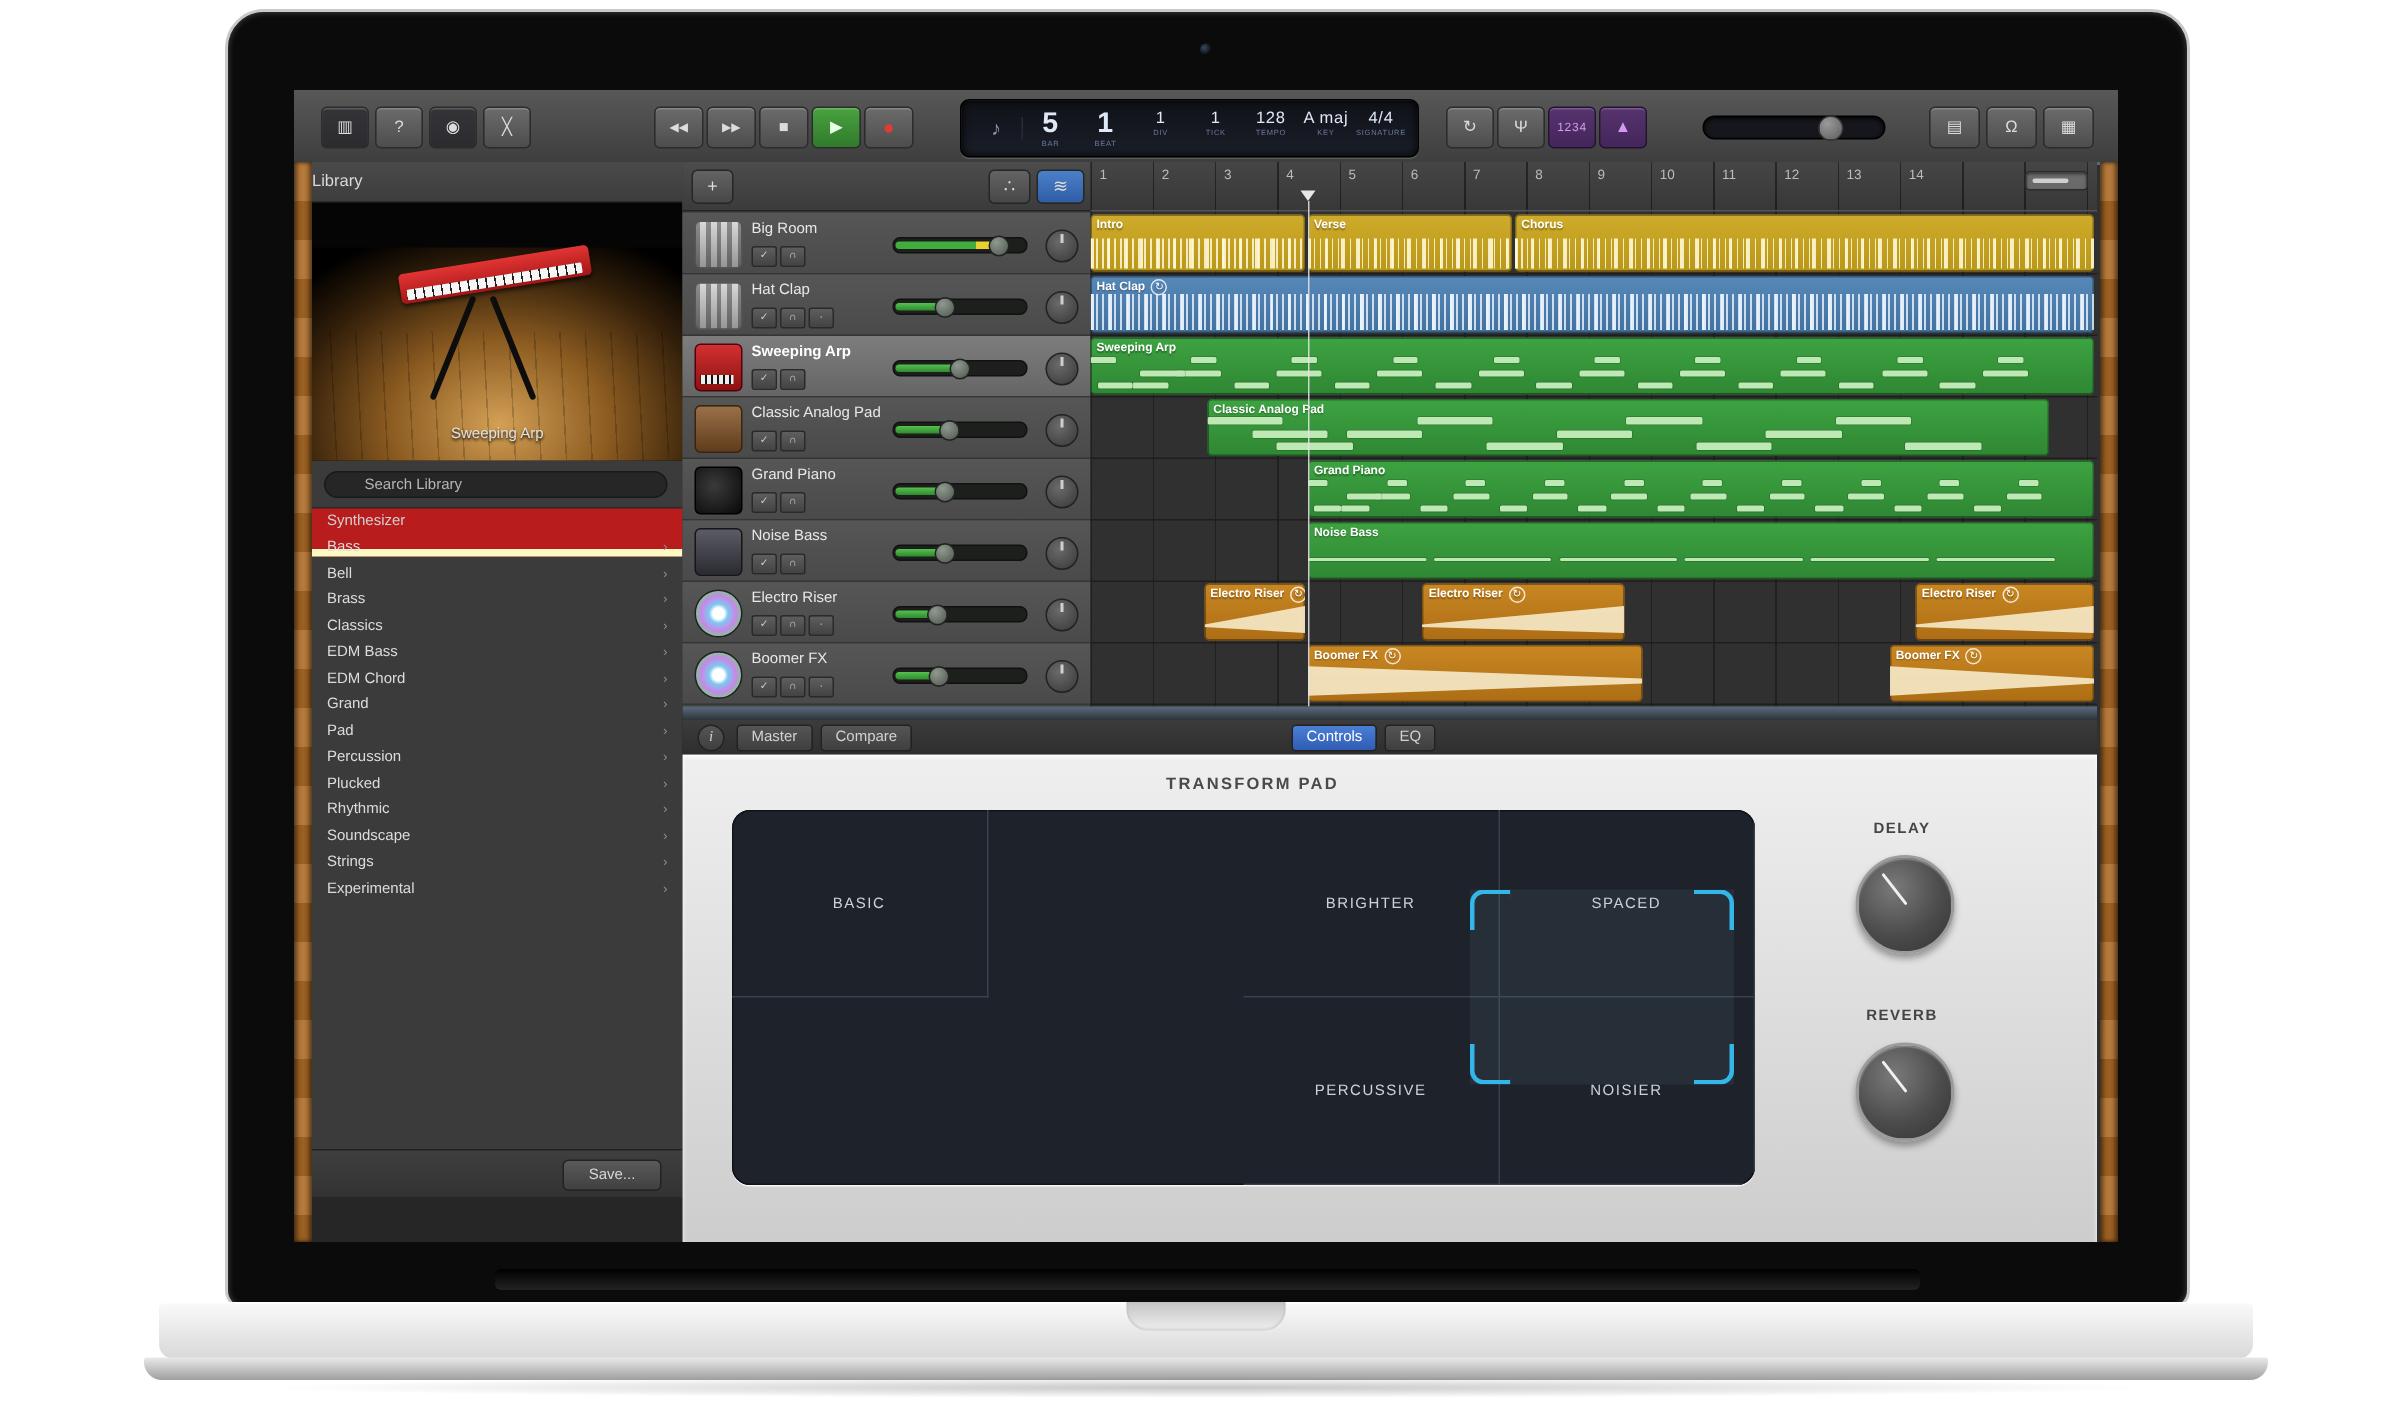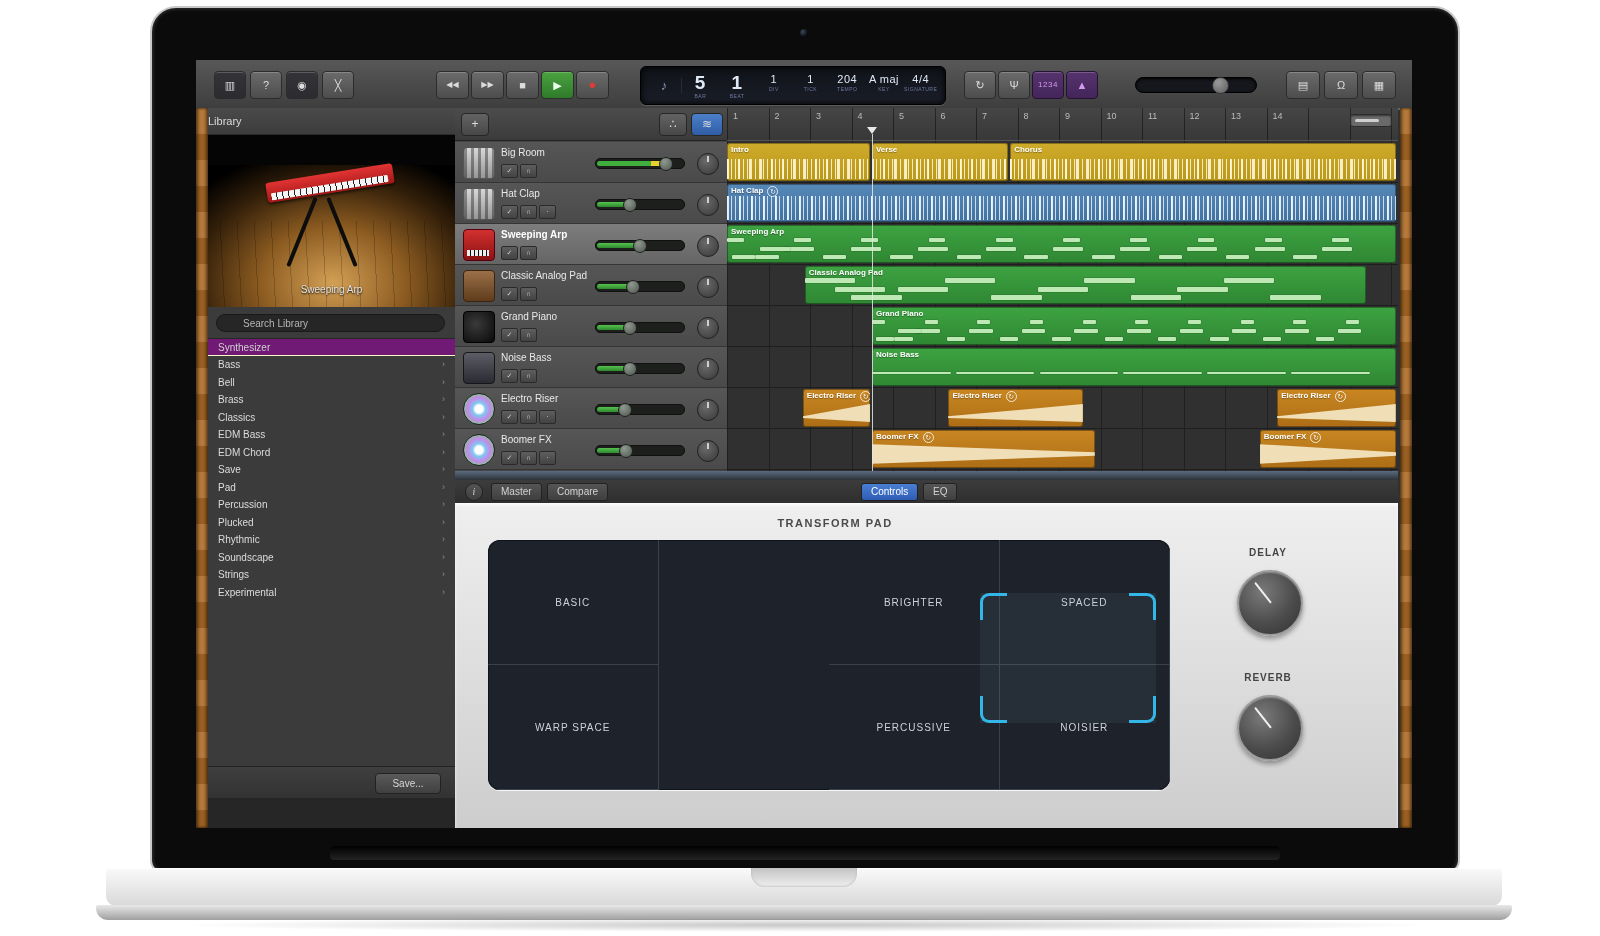--- a/index.html
+++ b/index.html
@@ -65,22 +65,22 @@
   .kb-keys{position:absolute;left:4px;bottom:2px;width:118px;height:7px;background:
     repeating-linear-gradient(90deg,#f5f5f5 0 5px,#222 5px 6px);border-radius:1px;}
   .stand-a,.stand-b{position:absolute;left:92px;top:60px;width:4px;height:74px;background:#0d0d0d;border-radius:2px;}
   .stand-a{transform:rotate(22deg);} .stand-b{left:132px;transform:rotate(-22deg);}
   .lib-caption{position:absolute;left:0;top:176px;width:247px;text-align:center;color:#e2e2e2;font-size:10px;
     text-shadow:0 1px 2px #000;}
   .search{position:absolute;left:8px;top:206px;width:229px;height:18px;border-radius:9px;background:#262626;
     border:1px solid #191919;color:#b5b5b5;font-size:10px;line-height:18px;padding-left:26px;box-sizing:border-box;}
   .mag{position:absolute;left:14px;top:210px;width:7px;height:7px;border:1.5px solid #9a9a9a;border-radius:50%;}
   .mag::after{content:"";position:absolute;left:6px;top:6px;width:4px;height:1.5px;background:#9a9a9a;transform:rotate(45deg);}
-  .cat-header{position:absolute;left:0;top:230px;width:247px;height:18px;line-height:17px;background:#701a75;
-    border-top:1px solid #262626;border-bottom:1px solid #fef9c3;color:#cfcfcf;font-size:10px;padding-left:10px;box-sizing:border-box;}
+  .cat-header{position:absolute;left:0;top:230px;width:247px;height:33px;line-height:17px;background:#b91c1c;
+    border-top:1px solid #262626;border-bottom:5px solid #fef9c3;color:#cfcfcf;font-size:10px;padding-left:10px;box-sizing:border-box;}
   .lib-list{position:absolute;left:0;top:248px;width:247px;}
   .lib-item{height:17.5px;line-height:17.5px;color:#dcdcdc;font-size:10px;padding:0 10px;display:flex;justify-content:space-between;}
   .lib-item .arr{color:#8f8f8f;font-size:9px;}
   .lib-footer{position:absolute;left:0;top:658px;width:247px;height:32px;background:linear-gradient(#3f3f3f,#323232);
     border-top:1px solid #222;}
   .save-btn{position:absolute;right:14px;top:6px;width:64px;height:19px;border-radius:4px;border:1px solid #222;
     background:linear-gradient(#5a5a5a,#404040);color:#d6d6d6;font-size:10px;line-height:19px;text-align:center;}
   .lib-bottom{position:absolute;left:0;top:690px;width:247px;height:30px;background:#262626;}
   
   .tracks-panel{position:absolute;left:259px;top:48px;width:272px;height:363px;background:#464646;border-right:1px solid #1d1d1d;}
@@ -230,21 +230,21 @@
             </span>
             <span class="lcd-field">
               <span class="v">1</span>
               <span class="l">div</span>
             </span>
             <span class="lcd-field">
               <span class="v">1</span>
               <span class="l">tick</span>
             </span>
             <span class="lcd-field">
-              <span class="v">204</span>
+              <span class="v">128</span>
               <span class="l">tempo</span>
             </span>
             <span class="lcd-field">
               <span class="v">A maj</span>
               <span class="l">key</span>
             </span>
             <span class="lcd-field">
               <span class="v">4/4</span>
               <span class="l">signature</span>
             </span>
@@ -318,21 +318,21 @@
           </div>
           <div class="lib-item">
             <span>EDM Bass</span>
             <span class="arr">›</span>
           </div>
           <div class="lib-item">
             <span>EDM Chord</span>
             <span class="arr">›</span>
           </div>
           <div class="lib-item">
-            <span>Save</span>
+            <span>Grand</span>
             <span class="arr">›</span>
           </div>
           <div class="lib-item">
             <span>Pad</span>
             <span class="arr">›</span>
           </div>
           <div class="lib-item">
             <span>Percussion</span>
             <span class="arr">›</span>
           </div>
@@ -658,23 +658,20 @@
 
       <div class="pad-cell" style="left: 0px; top: 0px; width: 170.5px; height: 125px;">
             <span>BASIC</span>
           </div>
           <div class="pad-cell" style="left: 341px; top: 0px; width: 170.5px; height: 125px;">
             <span>BRIGHTER</span>
           </div>
           <div class="pad-cell" style="left: 511.5px; top: 0px; width: 170.5px; height: 125px;">
             <span>SPACED</span>
           </div>
-          <div class="pad-cell" style="left: 0px; top: 125px; width: 170.5px; height: 125px;">
-            <span>WARP SPACE</span>
-          </div>
           <div class="pad-cell" style="left: 341px; top: 125px; width: 170.5px; height: 125px;">
             <span>PERCUSSIVE</span>
           </div>
           <div class="pad-cell" style="left: 511.5px; top: 125px; width: 170.5px; height: 125px;">
             <span>NOISIER</span>
           </div>
           <div class="sel-box" id="selBox" style="left: 492px; top: 53px; width: 176px; height: 130px;">
           <span class="corner c-tl"></span>
           <span class="corner c-tr"></span>
           <span class="corner c-bl"></span>

